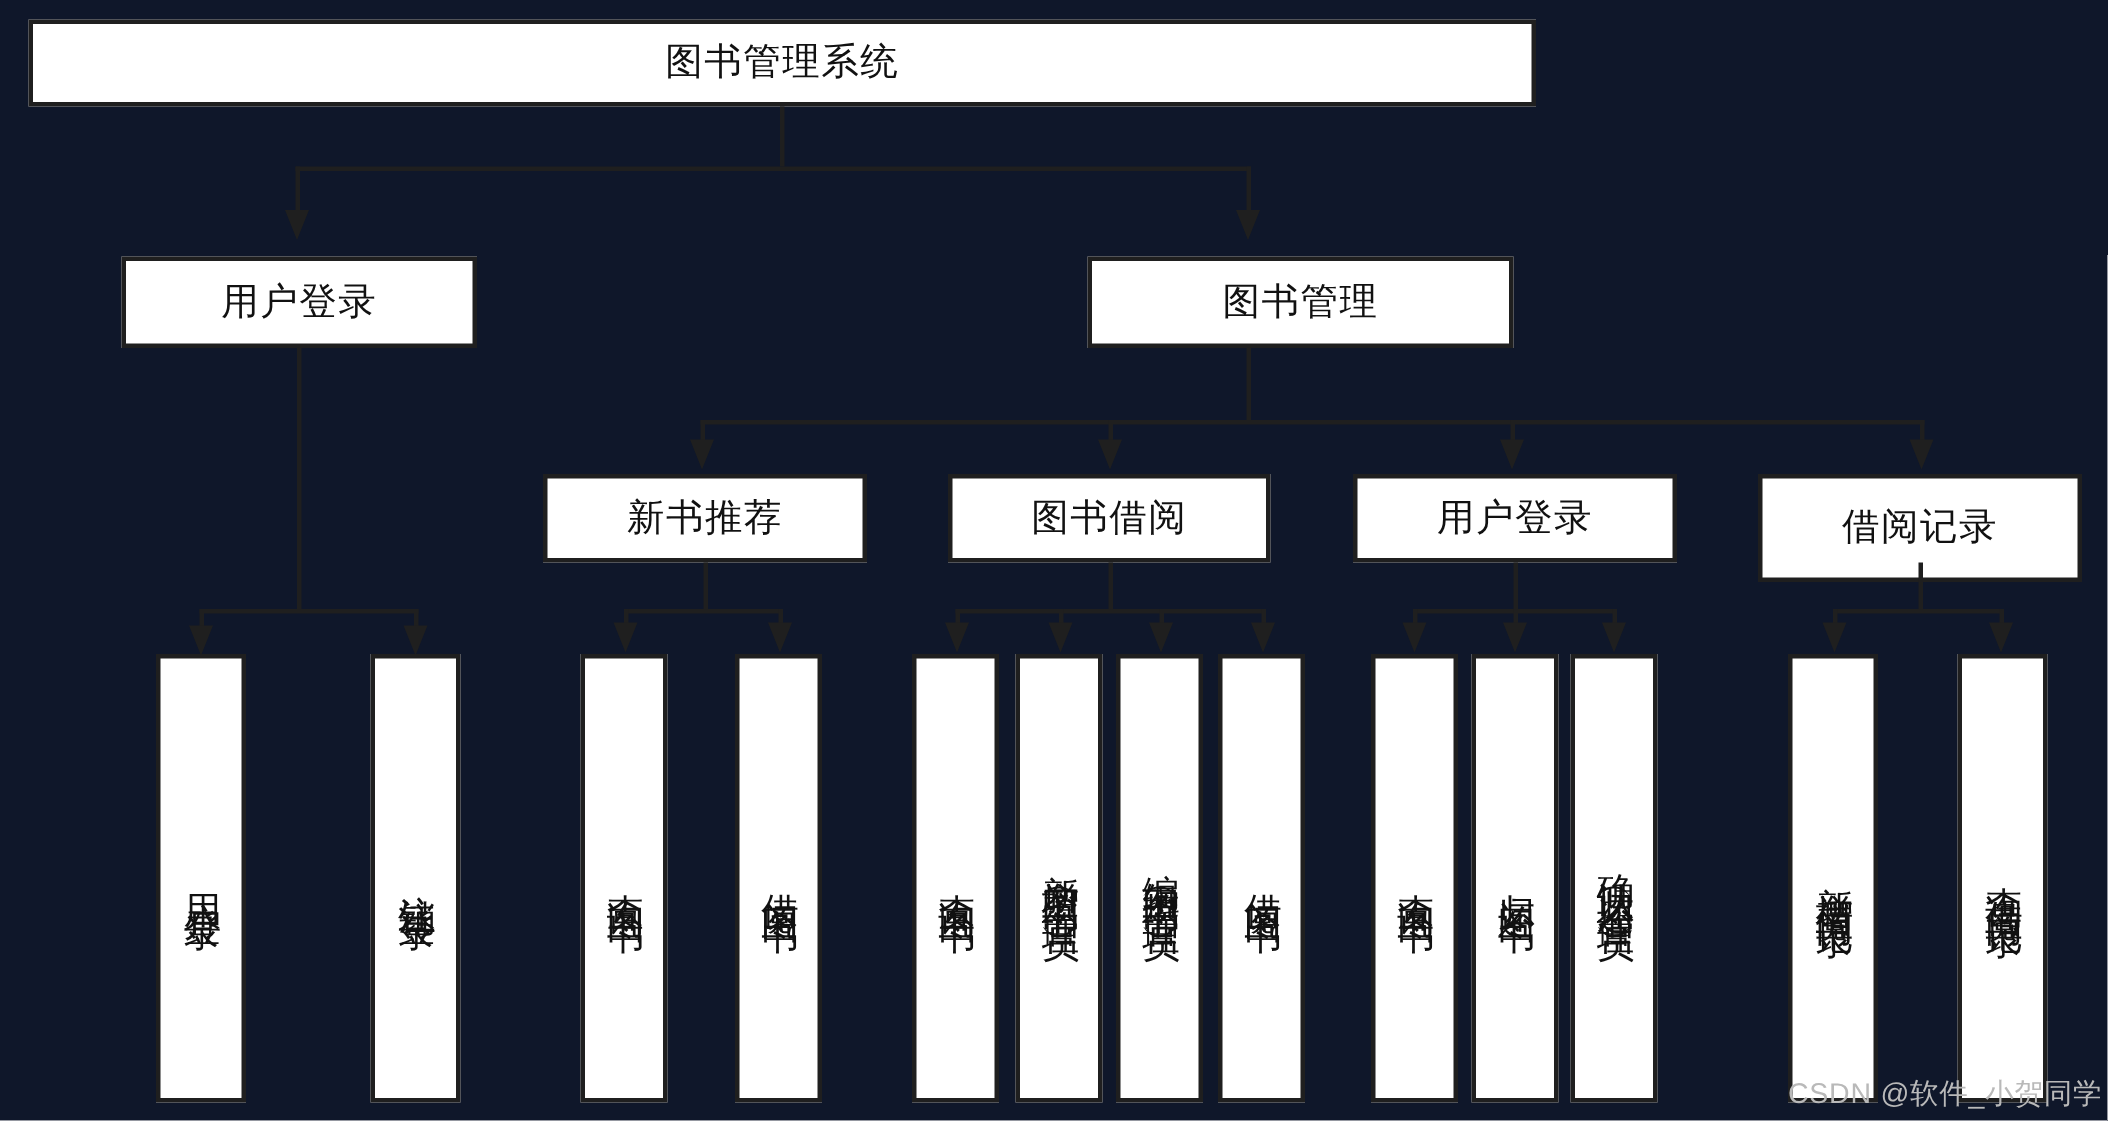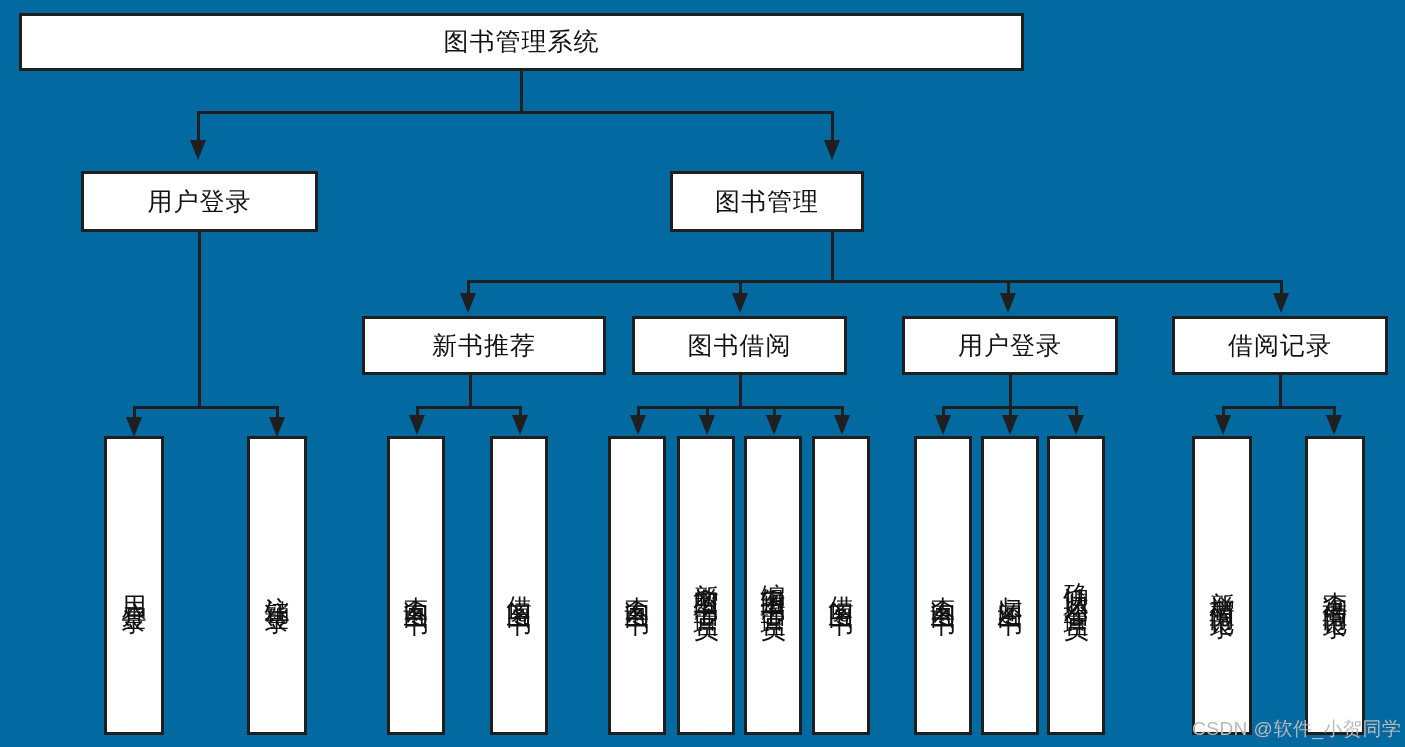--- a/index.html
+++ b/index.html
@@ -7,21 +7,21 @@
     padding: 0;
     background: #ffffff;
   }
   body {
     font-family: "Liberation Sans", "DejaVu Sans", sans-serif;
   }
   #canvas {
     position: relative;
     width: 1405px;
     height: 747px;
-    background: #0369a1;
+    background: #0f172a;
     overflow: hidden;
   }
   .node {
     position: absolute;
     box-sizing: border-box;
     border: 3px solid #1f1f1f;
     background: #ffffff;
     display: flex;
     align-items: center;
     justify-content: center;
@@ -79,21 +79,21 @@
   <div class="edge h" style="left:197px; top:111px; width:637px;"></div>
 
   <div class="edge v" style="left:197px; top:111px; height:29px;"></div>
   <div class="arrow" style="left:190px; top:140px;"></div>
   <div class="edge v" style="left:831px; top:111px; height:29px;"></div>
   <div class="arrow" style="left:824px; top:140px;"></div>
 
   <div class="node h" style="left:81px; top:171px; width:237px; height:61px;">
     <span>用户登录</span>
   </div>
-  <div class="node h" style="left:670px; top:171px; width:194px; height:61px;">
+  <div class="node h" style="left:725px; top:171px; width:284px; height:61px;">
     <span>图书管理</span>
   </div>
 
   <div class="edge v" style="left:198px; top:232px; height:176px;"></div>
   <div class="edge h" style="left:133px; top:406px; width:146px;"></div>
   <div class="edge v" style="left:133px; top:406px; height:14px;"></div>
   <div class="arrow" style="left:126px; top:417px;"></div>
   <div class="edge v" style="left:276px; top:406px; height:14px;"></div>
   <div class="arrow" style="left:269px; top:417px;"></div>
 
@@ -101,30 +101,30 @@
   <div class="edge h" style="left:467px; top:280px; width:816px;"></div>
   <div class="edge v" style="left:467px; top:280px; height:16px;"></div>
   <div class="arrow" style="left:460px; top:293px;"></div>
   <div class="edge v" style="left:739px; top:280px; height:16px;"></div>
   <div class="arrow" style="left:732px; top:293px;"></div>
   <div class="edge v" style="left:1007px; top:280px; height:16px;"></div>
   <div class="arrow" style="left:1000px; top:293px;"></div>
   <div class="edge v" style="left:1280px; top:280px; height:16px;"></div>
   <div class="arrow" style="left:1273px; top:293px;"></div>
 
-  <div class="node h" style="left:362px; top:316px; width:244px; height:59px;">
+  <div class="node h" style="left:362px; top:316px; width:216px; height:59px;">
     <span>新书推荐</span>
   </div>
   <div class="node h" style="left:632px; top:316px; width:215px; height:59px;">
     <span>图书借阅</span>
   </div>
   <div class="node h" style="left:902px; top:316px; width:216px; height:59px;">
     <span>用户登录</span>
   </div>
-  <div class="node h" style="left:1172px; top:316px; width:216px; height:59px;">
+  <div class="node h" style="left:1172px; top:316px; width:216px; height:72px;">
     <span>借阅记录</span>
   </div>
 
   <div class="edge v" style="left:469px; top:375px; height:33px;"></div>
   <div class="edge h" style="left:416px; top:406px; width:106px;"></div>
   <div class="edge v" style="left:416px; top:406px; height:12px;"></div>
   <div class="arrow" style="left:409px; top:415px;"></div>
   <div class="edge v" style="left:519px; top:406px; height:12px;"></div>
   <div class="arrow" style="left:512px; top:415px;"></div>
 

